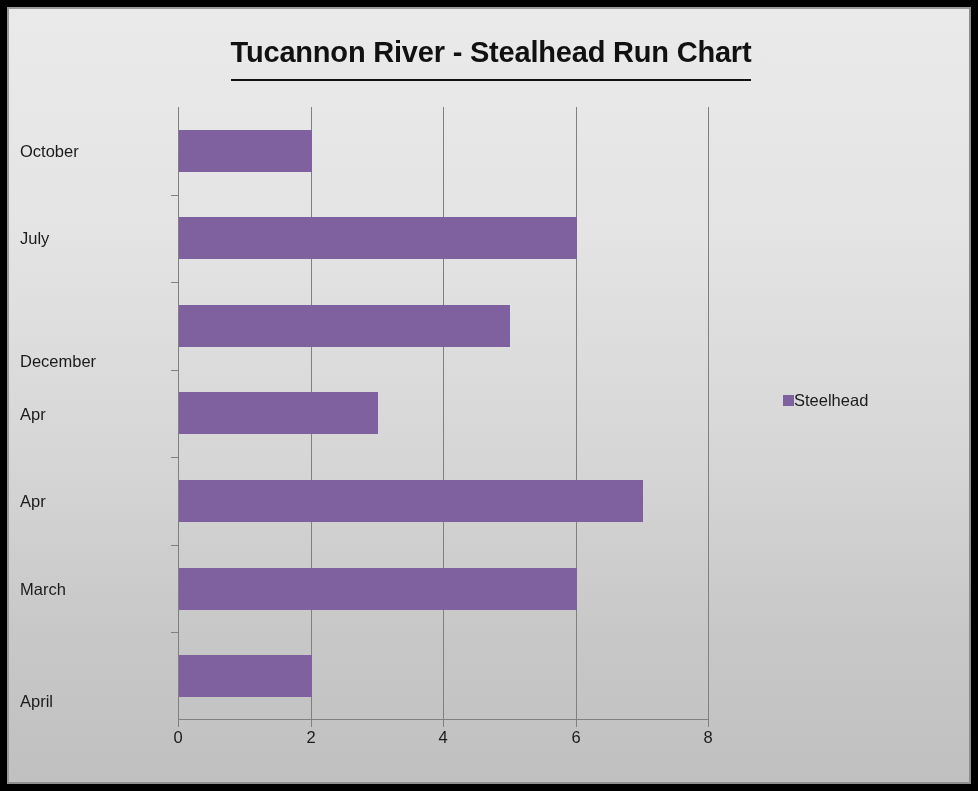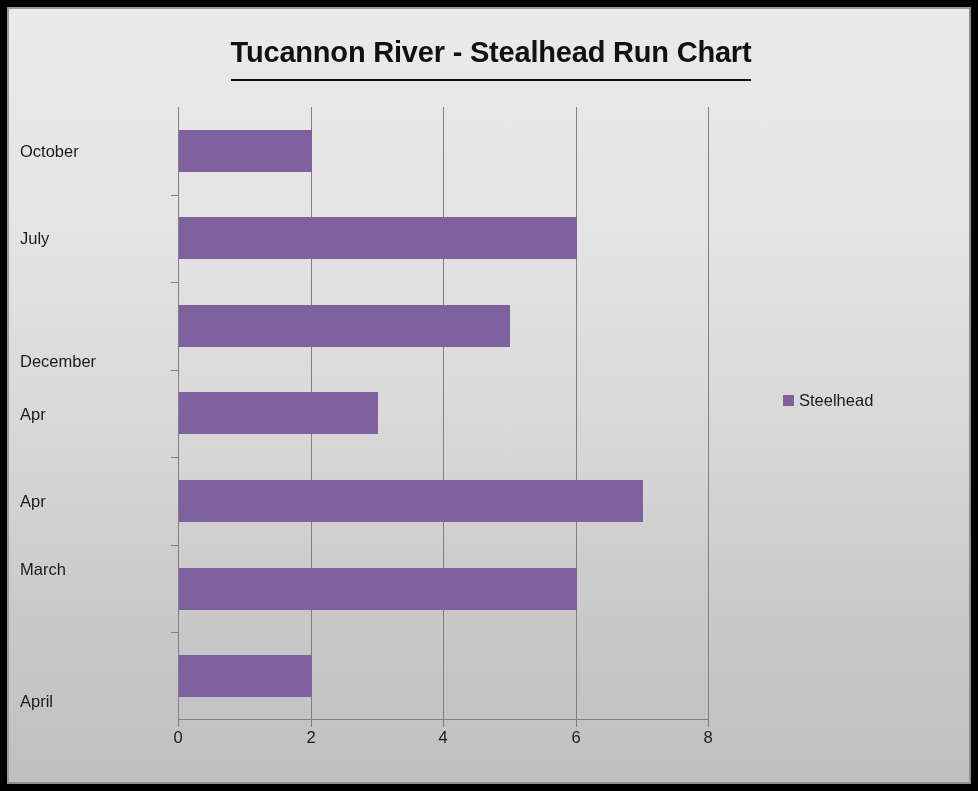--- a/index.html
+++ b/index.html
@@ -146,21 +146,20 @@
     color: #1b1b1b;
   }
 
   
   #legend {
     position: absolute;
     left: 774px;
     top: 382px;
     display: flex;
     align-items: center;
-    gap: 5px;
     white-space: nowrap;
   }
   #legend-swatch {
     width: 11px;
     height: 11px;
     background: #7f619f;
     flex: 0 0 auto;
   }
   #legend-label {
     font-size: 16.5px;
@@ -176,21 +175,21 @@
     <div id="chart-title">
       <span>Tucannon River - Stealhead Run Chart</span>
     </div>
 
     <div id="cat-labels">
         <div class="cat-label" style="top: 44px;">October</div>
         <div class="cat-label" style="top: 131px;">July</div>
         <div class="cat-label" style="top: 226px; margin-top: 28px;">December</div>
         <div class="cat-label" style="top: 307px;">Apr</div>
         <div class="cat-label" style="top: 394px;">Apr</div>
-        <div class="cat-label" style="top: 462px;">March</div>
+        <div class="cat-label" style="top: 482px;">March</div>
         <div class="cat-label" style="top: 594px;">April</div>
       </div>
 
     <div id="plot">
       <div id="axis-y-line"></div>
       <div id="axis-x-line"></div>
     <div class="xtick" style="left: 0px;"></div>
         <div class="gridline" style="left: 133px;"></div>
         <div class="xtick" style="left: 133px;"></div>
         <div class="gridline" style="left: 265px;"></div>

